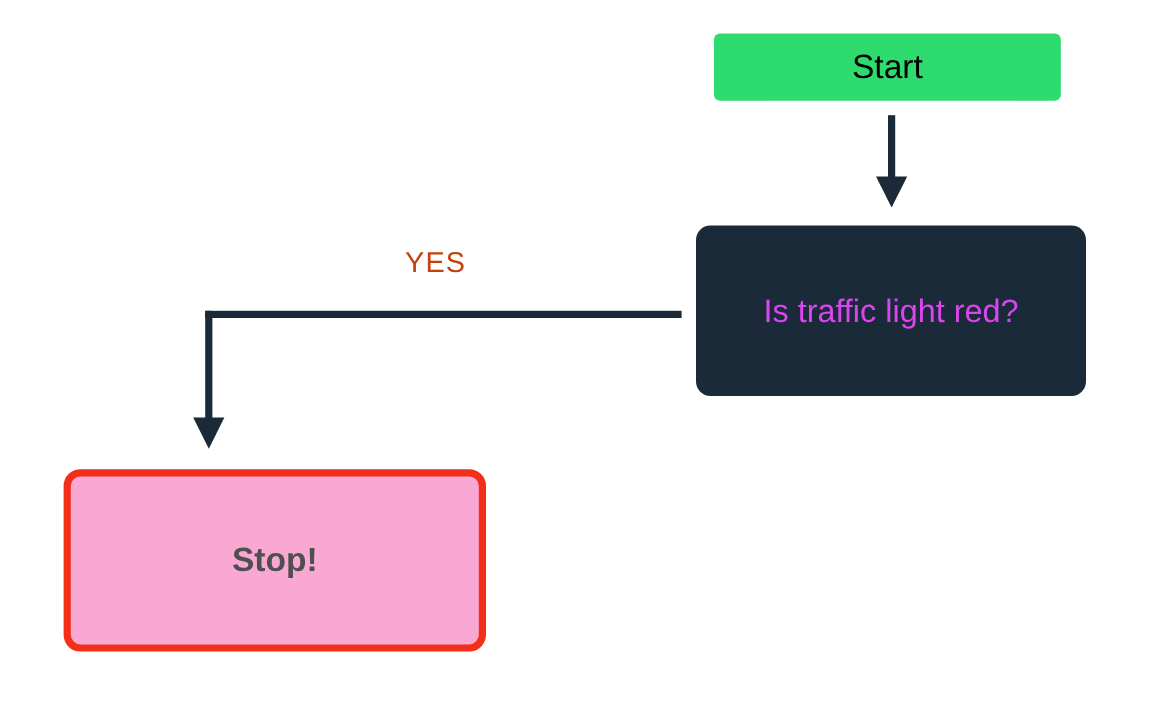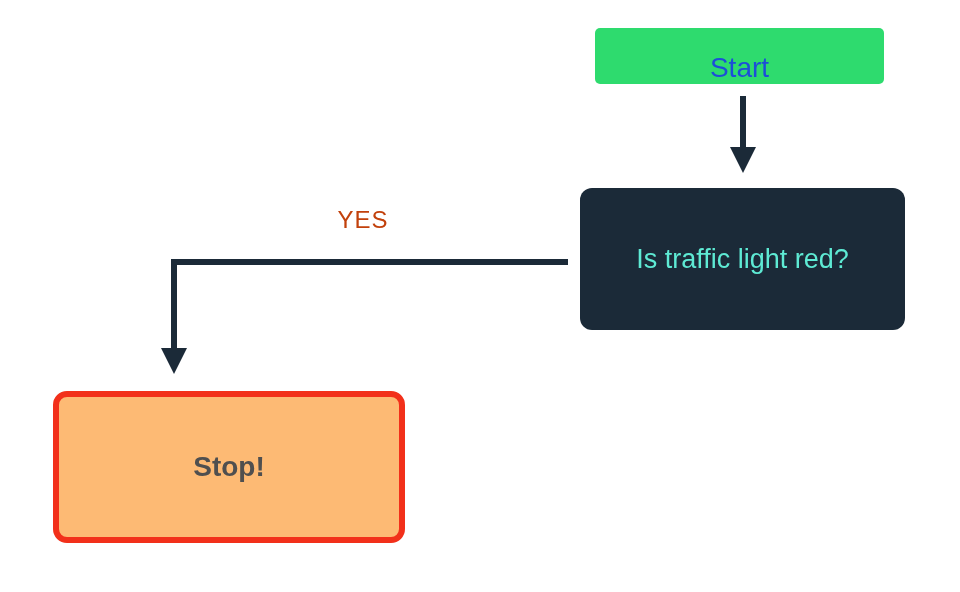--- a/index.html
+++ b/index.html
@@ -62,37 +62,37 @@
     text-align: center;
     font-size: 24px;
     letter-spacing: 1px;
   }
 </style>
 </head>
 <body>
 
 <div class="canvas">
 
-  <div class="node node-start" style="background-color: rgb(46, 219, 110); color: #1d4ed8; align-items: flex-end;">
+  <div class="node node-start" style="background-color: rgb(46, 219, 110); color: #000000;">
     <span>Start</span>
   </div>
 
   <div>
     <div class="edge-line line-v1" style="background-color: rgb(27, 42, 56);"></div>
     <div class="arrow-head head-1" style="border-top-color: rgb(27, 42, 56);"></div>
   </div>
 
-  <div class="node node-decision" style="background-color: rgb(27, 42, 56); color: #5eead4;">
+  <div class="node node-decision" style="background-color: rgb(27, 42, 56); color: #d946ef;">
     <span>Is traffic light red?</span>
   </div>
 
   <div>
     <div class="edge-label" style="color: #c2410c;">YES</div>
     <div class="edge-line line-h2" style="background-color: rgb(27, 42, 56);"></div>
     <div class="edge-line line-v2" style="background-color: rgb(27, 42, 56);"></div>
     <div class="arrow-head head-2" style="border-top-color: rgb(27, 42, 56);"></div>
   </div>
 
-  <div class="node node-stop" style="background-color: #fdba74; border-color: rgb(242, 48, 26); color: rgb(79, 79, 79);">
+  <div class="node node-stop" style="background-color: #f9a8d4; border-color: rgb(242, 48, 26); color: rgb(79, 79, 79);">
     <span>Stop!</span>
   </div>
 
 </div>
 
 </body></html>

